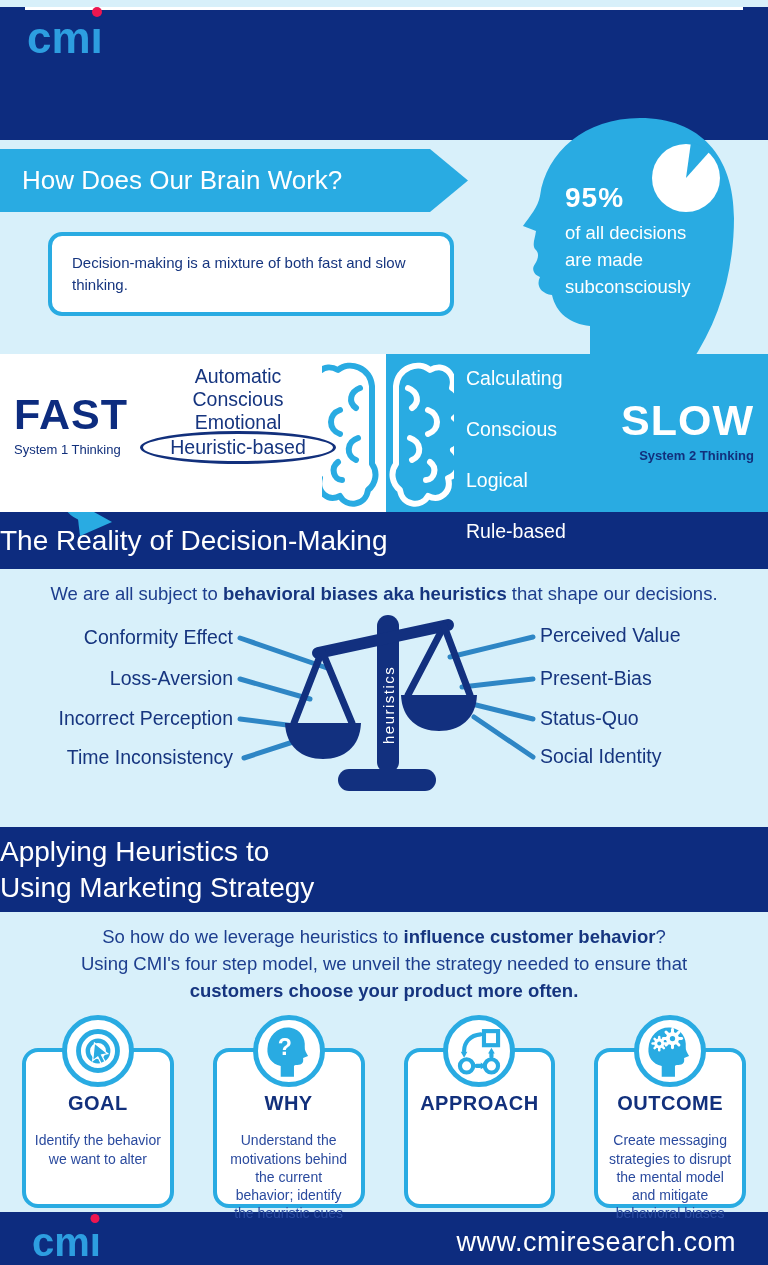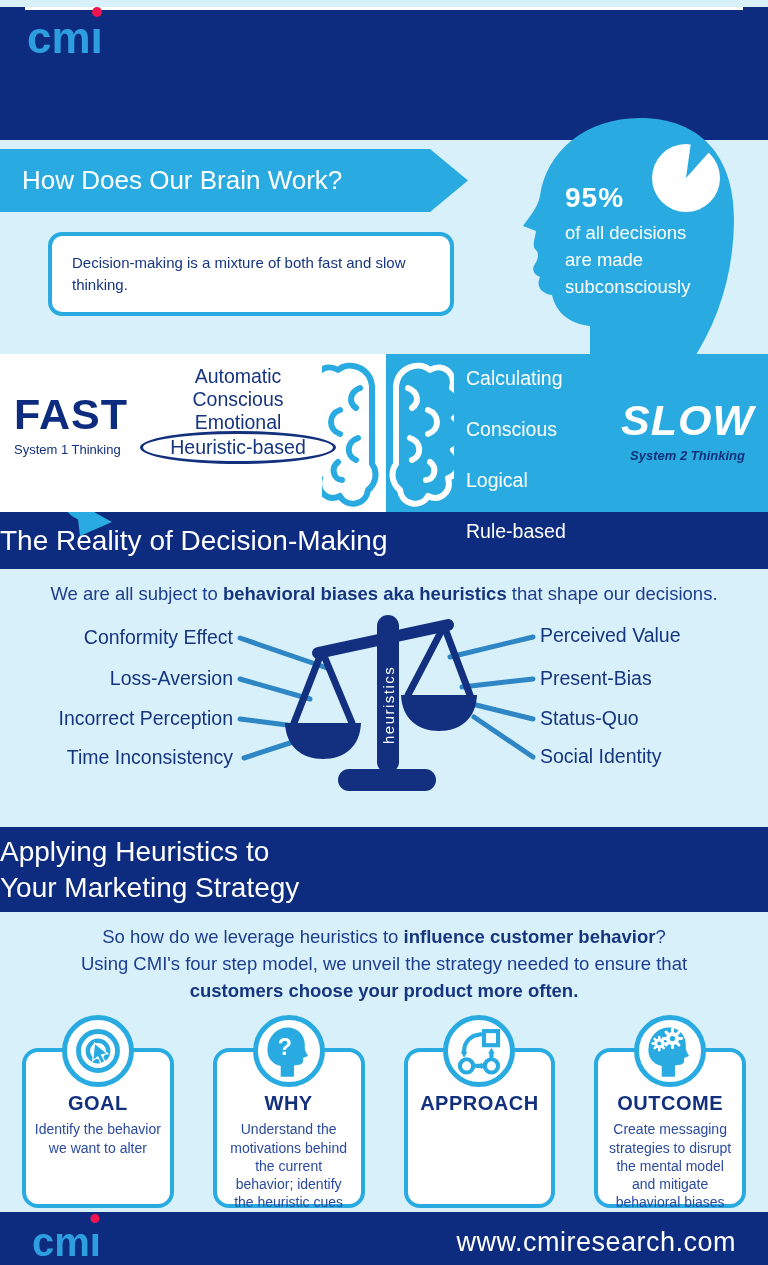--- a/index.html
+++ b/index.html
@@ -34,21 +34,21 @@
   .fast-panel { position:relative; width:386px; background:#fff; }
   .slow-panel { position:relative; width:382px; background:#29abe2; }
   .fast-title { position:absolute; left:14px; top:36px; }
   .fast-title .t { font-size:43px; font-weight:bold; color:#0d2c7f; letter-spacing:1px; }
   .fast-title .s { font-size:13px; color:#12307c; margin-top:3px; }
   .fast-items { position:absolute; left:118px; top:11px; width:240px; display:flex; flex-direction:column; align-items:center; }
   .fast-items .it { color:#16357f; font-size:19.5px; }
   .fast-items .it.oval { border:3px solid #12307c; border-radius:50%; padding:2px 27px; margin-top:-3px; }
   .slow-items { position:absolute; left:80px; top:13px; display:flex; flex-direction:column; align-items:flex-start; gap:28px; }
   .slow-items .it { color:#fff; font-size:19.5px; }
-  .slow-title { position:absolute; right:14px; top:42px; text-align:center;font-style:italic; }
+  .slow-title { position:absolute; right:14px; top:42px; text-align:right; }
   .slow-title .t { font-size:43px; font-weight:bold; color:#fff; letter-spacing:1px; }
   .slow-title .s { font-size:13px; color:#12307c; font-weight:bold; margin-top:3px; }
   .brain-svg { position:absolute; left:322px; top:4px; }
 
   
   .navy-banner { background:#0d2c7f; color:#fff; text-align:left; }
   .banner-1 { height:57px; line-height:57px; font-size:28px; }
   .banner-2 { height:85px; font-size:28px; line-height:36px; padding-top:7px; }
 
   
@@ -58,21 +58,21 @@
   .scale-figure { position:relative; width:768px; height:190px; margin-top:3px; }
 
   
   .strategy-zone { position:relative; height:300px; background:#d8f0fa; }
   .cards { display:flex; gap:39px; padding:0 22px; margin-top:44px; }
   .card { position:relative; flex:1; height:160px; background:#fff; border:4px solid #29abe2; border-radius:16px;
     text-align:center; padding:40px 8px 6px 8px; }
   .badge { position:absolute; top:-37px; left:50%; transform:translateX(-50%); width:72px; height:72px;
     background:#fff; border:5px solid #29abe2; border-radius:50%; display:flex; align-items:center; justify-content:center; }
   .card .title { font-size:20px; font-weight:bold; color:#12307c; letter-spacing:0.5px; }
-  .card .desc { font-size:14px; line-height:1.3; color:#2a4a9e; margin-top:5px; }
+  .card .desc { font-size:14px; line-height:1.3; color:#2a4a9e; margin-top:16px; }
 
   
   .footer { height:60px; background:#0d2c7f; display:flex; align-items:center; justify-content:space-between; padding:0 32px; }
   .footer .logo { font-size:40px; }
   .footer .logo .dot { width:9px; height:9px; top:-8px; }
   .footer .url { color:#fff; font-size:27px; letter-spacing:0.5px; }
 </style>
 </head>
 <body>
 
@@ -212,21 +212,21 @@
           <text x="540" y="74">Present-Bias</text>
           <text x="540" y="114">Status-Quo</text>
           <text x="540" y="152">Social Identity</text>
         </g>
       </svg>
     </div>
   </div>
 
   <div class="navy-banner banner-2">
     <div>Applying Heuristics to</div>
-    <div>Your Marketing Strategy</div>
+    <div>Using Marketing Strategy</div>
   </div>
 
   <div class="strategy-zone">
     <div class="intro">
       <div><span>So how do we leverage heuristics to </span><b>influence customer behavior</b><span>?</span></div>
       <div>Using CMI's four step model, we unveil the strategy needed to ensure that</div>
       <div><b>customers choose your product more often.</b></div>
     </div>
 
     <div class="cards">

